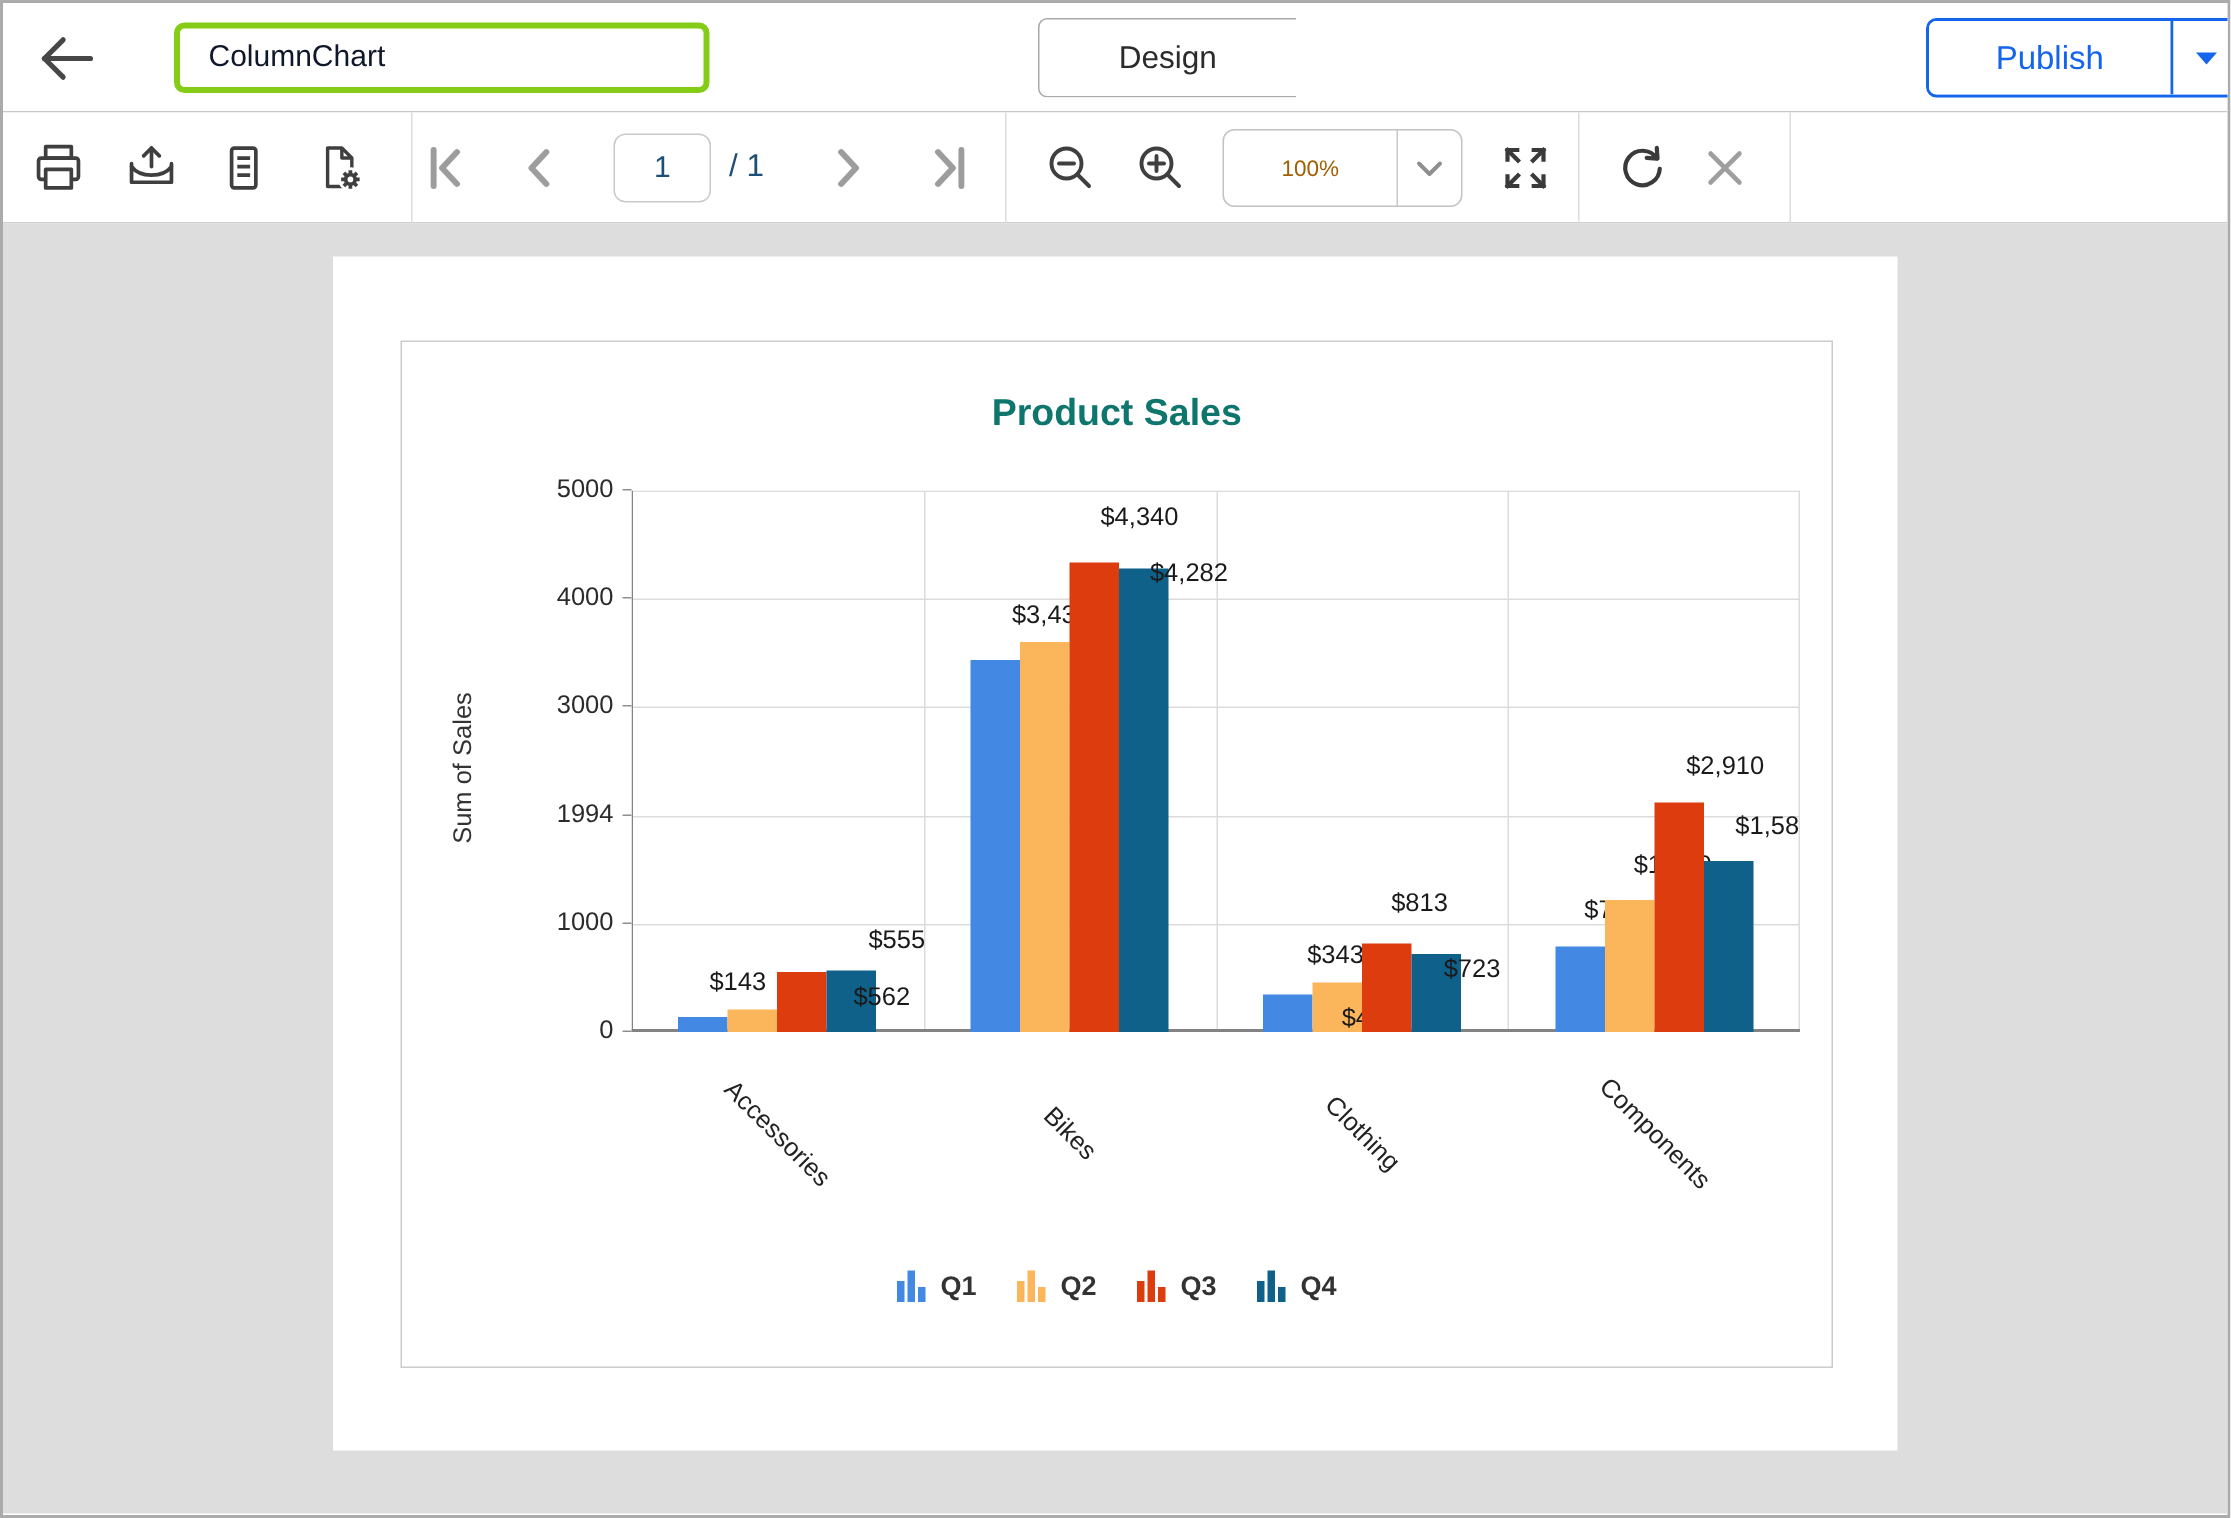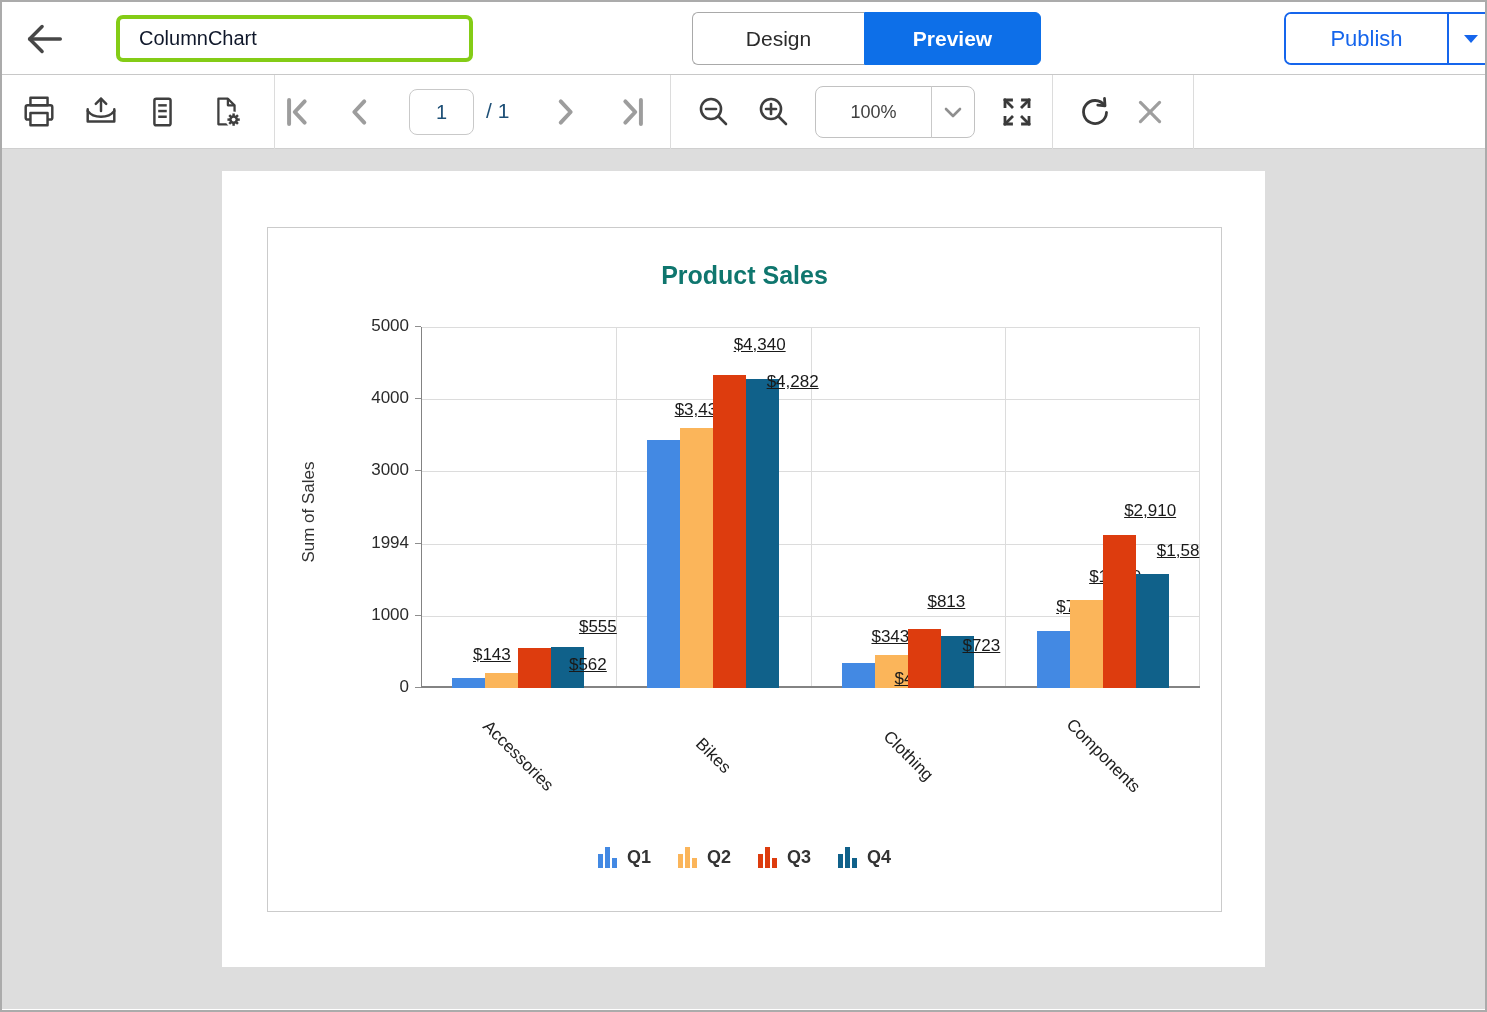--- a/index.html
+++ b/index.html
@@ -19,35 +19,35 @@
   .publish-caret { width:44px; border:none; background:#fff; cursor:pointer; display:flex; align-items:center; justify-content:center; }
   .caret { width:0; height:0; border-left:7px solid transparent; border-right:7px solid transparent; border-top:8px solid var(--publish,#1565EC); }
 
   
   .toolbar { position:relative; height:74px; background:#fff; border-bottom:1px solid #CFCFCF; }
   .tb-btn { position:absolute; top:17px; width:40px; height:40px; background:none; border:none; cursor:pointer; display:flex; align-items:center; justify-content:center; }
   .sep { position:absolute; top:0; width:1px; height:74px; background:#DCDCDC; }
   .page-box { position:absolute; left:407px; top:14px; width:65px; height:46px; border:1px solid #C9C9C9; border-radius:8px; text-align:center; font-size:20px; color:var(--pagenum,#1D4F76); font-family:inherit; outline:none; }
   .page-count { position:absolute; left:484px; top:24px; font-size:21px; color:var(--pagenum,#1D4F76); }
   .zoom-select { position:absolute; left:813px; top:11px; width:160px; height:52px; border:1px solid #C2C2C2; border-radius:8px; display:flex; align-items:center; cursor:pointer; background:#fff; }
-  .zoom-val { flex:1; text-align:center; font-size:18px; color:#404040; }
+  .zoom-val { flex:1; text-align:center; font-size:15px; color:#a16207; }
   .zoom-divider { width:1px; height:52px; background:#C9C9C9; }
   .zoom-chev { width:42px; display:flex; align-items:center; justify-content:center; }
 
   
   .content { position:relative; height:860px; background:#DDDDDD; overflow:hidden; }
   .report-page { position:absolute; left:220px; top:22px; width:1043px; height:796px; background:#fff; }
   .chart-box { position:absolute; left:45px; top:56px; width:955px; height:685px; border:1px solid #CBCBCB; background:#fff; }
   .chart-title { position:absolute; left:0; top:33px; width:100%; text-align:center; font-size:25px; font-weight:bold; color:#0f766e; }
   .y-axis-title { position:absolute; left:41px; top:284px; transform:translate(-50%,-50%) rotate(-90deg); white-space:nowrap; font-size:17px; color:#333; }
   .plot-layer { position:absolute; left:153px; top:99px; width:779px; height:361px; overflow:hidden; }
   .gridline { position:absolute; background:#DCDCDC; }
   .axis-line { position:absolute; background:#838383; }
   .bar { position:absolute; }
-  .bar-label { position:absolute; transform:translate(-50%,-50%); font-size:17px; color:#1A1A1A; white-space:nowrap;text-decoration:underline; }
+  .bar-label { position:absolute; transform:translate(-50%,-50%); font-size:17px; color:#1A1A1A; white-space:nowrap; }
   .ytick { position:absolute; width:66px; text-align:right; font-size:17px; color:#2B2B2B; }
   .ytick-mark { position:absolute; width:6px; height:1px; background:#8E8E8E; }
   .catlabel { position:absolute; transform:translate(-50%,-50%) rotate(45deg); font-size:17px; color:#222; white-space:nowrap; }
   .legend { position:absolute; left:0; top:618px; width:100%; display:flex; justify-content:center; align-items:center; gap:27px; }
   .legend-item { display:flex; align-items:center; gap:9px; cursor:pointer;font-weight:bold; }
   .legend-label { font-size:18px; color:#333; }
 </style>
 </head>
 <body>
 
@@ -56,21 +56,20 @@
   <div class="header">
     <button class="icon-btn back-btn">
       <svg width="46" height="46" viewBox="0 0 48 48" fill="none" stroke="#474747" stroke-width="3.6" stroke-linecap="round" stroke-linejoin="round">
         <line x1="9" y1="24" x2="41" y2="24"></line>
           <polyline points="22,11 9,24 22,37"></polyline>
       </svg>
     </button>
     <input class="name-input" value="ColumnChart" style="">
     <div class="toggle">
       <button class="btn-design">Design</button>
-      <button class="btn-preview">Preview</button>
     </div>
     <div class="publish">
       <button class="publish-main">Publish</button>
       <button class="publish-caret">
         <span class="caret"></span>
       </button>
     </div>
   </div>
 
   <div class="toolbar">

